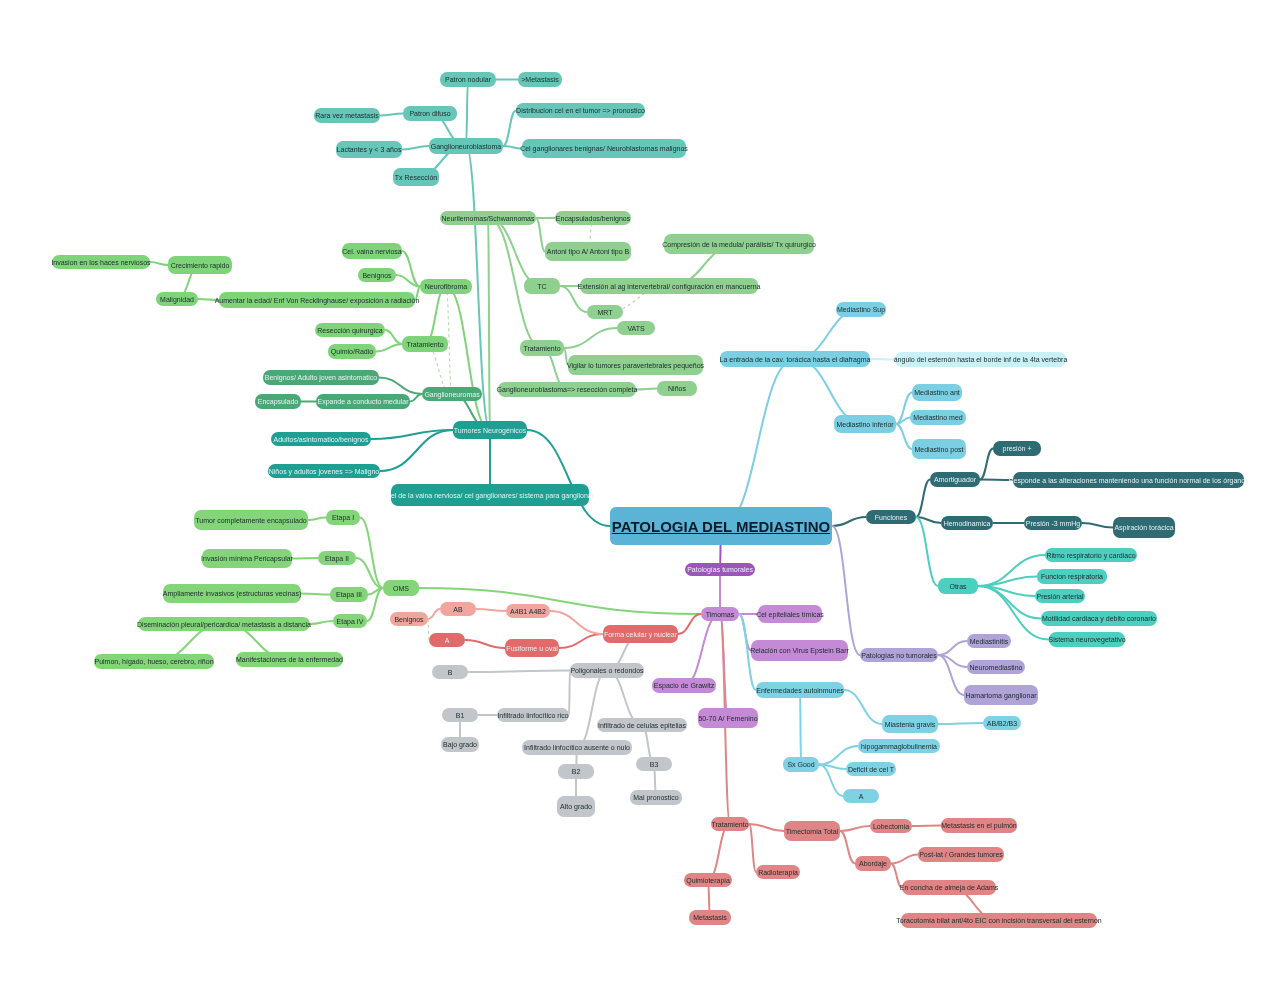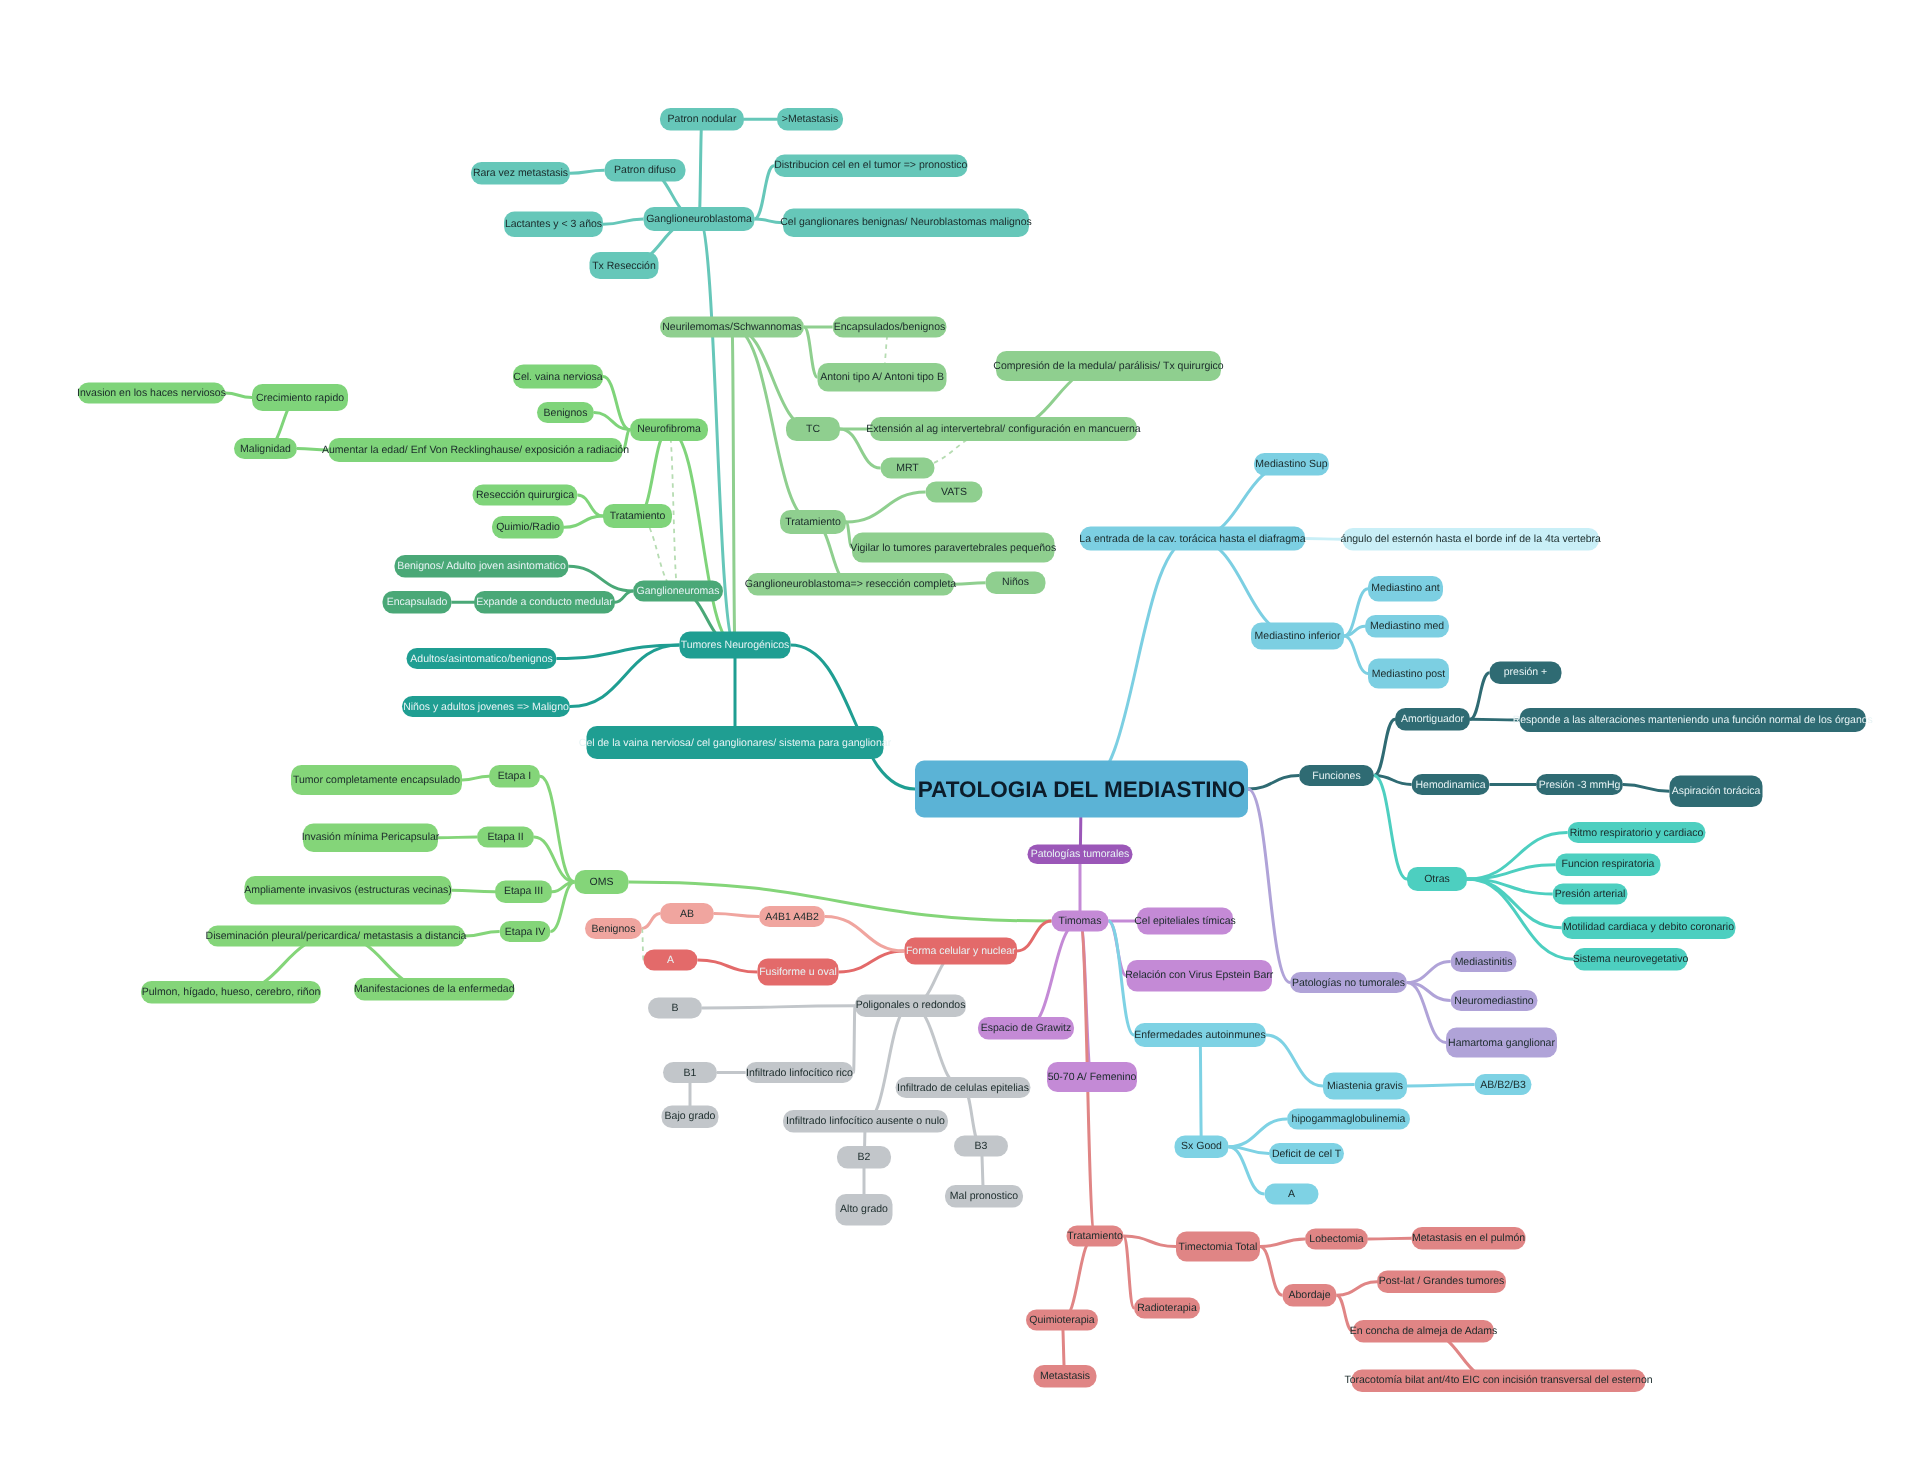--- a/index.html
+++ b/index.html
@@ -1,19 +1,19 @@
 <!DOCTYPE html>
 <html><head>
 <meta charset="utf-8">
 <style>
   html, body { margin:0; padding:0; background:#ffffff; }
   body { width:1280px; height:989px; position:relative; overflow:hidden; font-family:"Liberation Sans", sans-serif; }
   svg#edges { position:absolute; left:0; top:0; width:1280px; height:989px; }
   .node { position:absolute; box-sizing:border-box; border-radius:7px; font-size:7px; line-height:1; display:flex; align-items:center; justify-content:center; white-space:nowrap; padding:0 6px; color:#1a2a2a; cursor:pointer; }
-  .root { font-size:15px; font-weight:bold; color:#0c1c2a; border-radius:6px; }
+  .root { font-size:15px; font-weight:bold; color:#0c1c2a; border-radius:6px;text-decoration:underline; }
   .dark { color:#e7f3f4; }
 </style>
 </head>
 <body>
 
 <svg id="edges" xmlns="http://www.w3.org/2000/svg">
     <path d="M610,526 C568.5,526 568.5,430 527,430" fill="none" stroke="#1f9e92" stroke-width="2"></path>
     <path d="M453,430 C412,430 412,439 371,439" fill="none" stroke="#1f9e92" stroke-width="2"></path>
     <path d="M453,430 C416.5,430 416.5,471 380,471" fill="none" stroke="#1f9e92" stroke-width="2"></path>
     <path d="M490,430 C490,430 490,495 490,495" fill="none" stroke="#1f9e92" stroke-width="2"></path>

